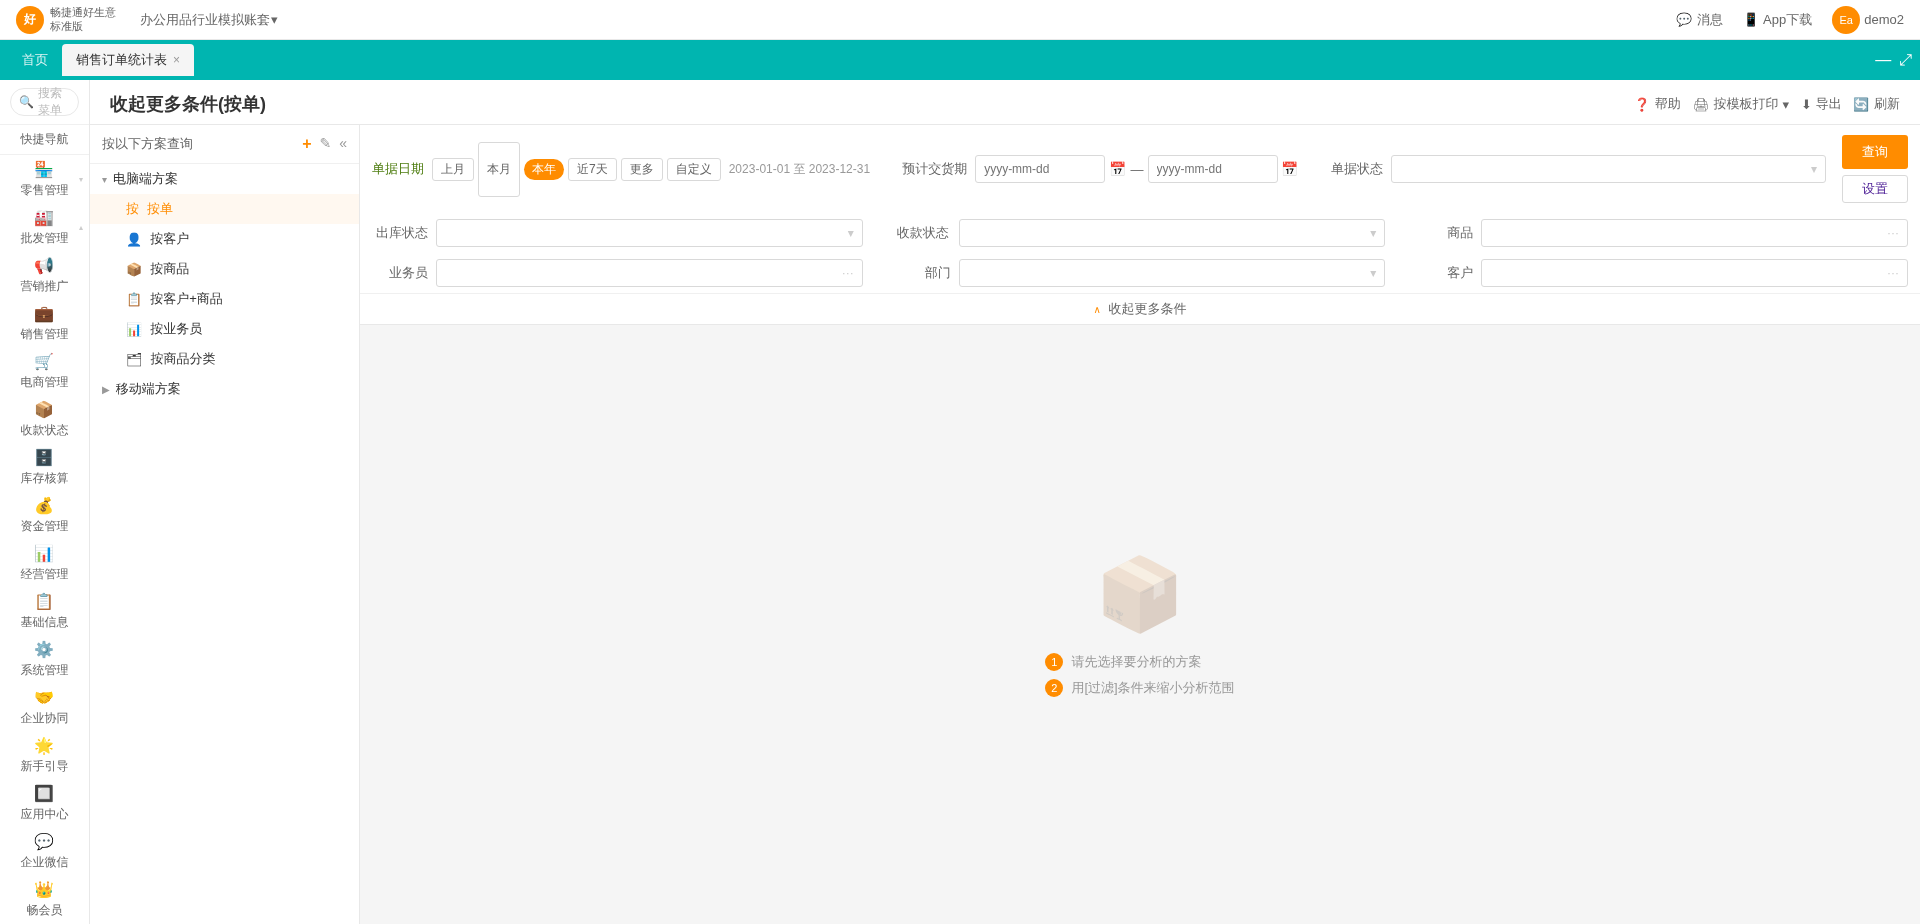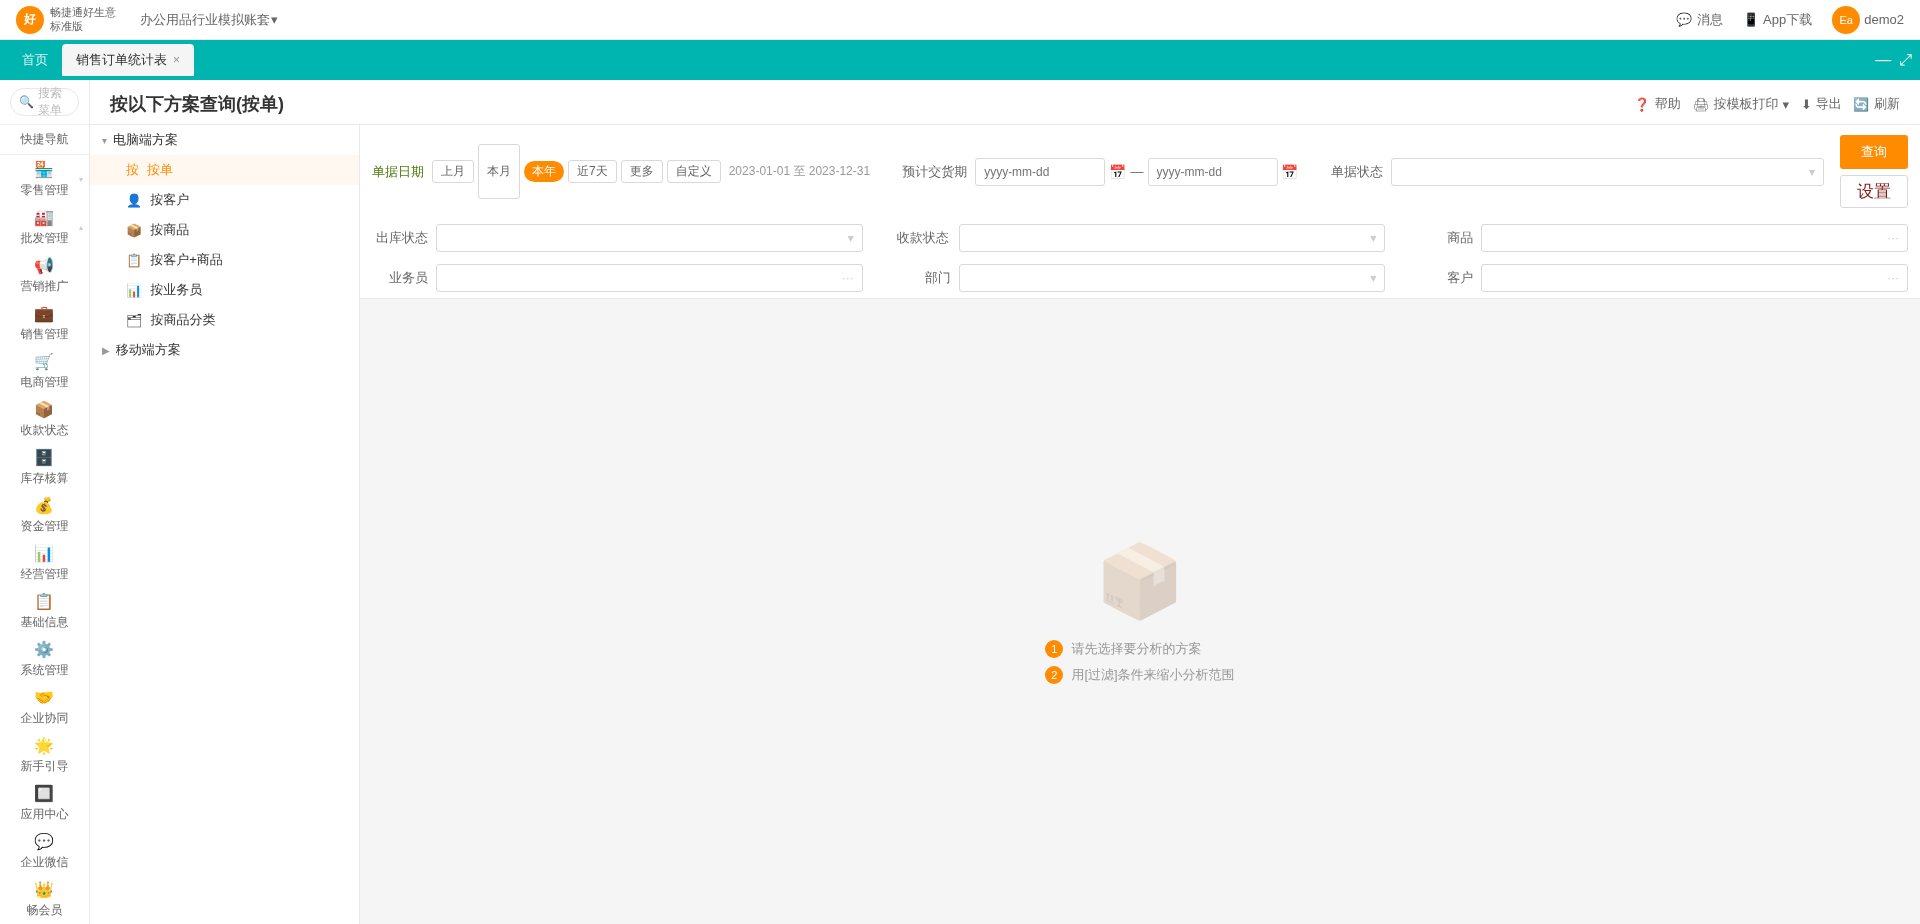--- a/index.html
+++ b/index.html
@@ -192,21 +192,21 @@
     </div>
     <div class="sb-item">
       <span class="sb-icon">👑</span>
       <span>畅会员</span>
     </div>
   </div>
 
   <div class="content-area">
 
     <div class="page-header">
-      <div class="page-title">按以下方案查询(按单)</div>
+      <div class="page-title">收起更多条件(按单)</div>
       <div class="page-actions">
         <div class="page-action-btn">
           <span>❓</span>
           <span>帮助</span>
         </div>
         <div class="page-action-btn">
           <span>🖨</span>
           <span>按模板打印</span>
           <span>▾</span>
         </div>
@@ -217,20 +217,28 @@
         <div class="page-action-btn">
           <span>🔄</span>
           <span>刷新</span>
         </div>
       </div>
     </div>
 
     <div class="inner-layout">
 
       <div class="left-panel">
+        <div class="left-panel-header">
+          <span class="left-panel-title">按以下方案查询</span>
+          <div class="left-panel-icons">
+            <span style="color:#ff8c00;font-size:16px;font-weight:bold;">+</span>
+            <span style="color:#999;font-size:14px;">✎</span>
+            <span style="color:#999;font-size:14px;">«</span>
+          </div>
+        </div>
 
         <div class="tree-group-header">
           <span style="font-size:10px;color:#999;">▾</span>
           <span>电脑端方案</span>
         </div>
 
         <div class="tree-subitem selected">
           <div class="tree-icon">按</div>
           <span>按单</span>
         </div>
@@ -288,21 +296,21 @@
             </div>
 
             <span style="color:#666;font-size:13px;white-space:nowrap;margin-left:24px;">单据状态</span>
             <div style="height:28px;border:1px solid #d9d9d9;border-radius:3px;padding:0 8px;font-size:13px;background:#fff;display:flex;align-items:center;justify-content:space-between;cursor:pointer;flex:1;min-width:160px;">
               <span style="color:#bbb;"></span>
               <span style="color:#ccc;font-size:12px;">▾</span>
             </div>
 
             <div style="display:flex;flex-direction:column;gap:6px;margin-left:8px;">
               <button style="background:#ff8c00;color:white;border:none;border-radius:3px;padding:8px 20px;font-size:13px;cursor:pointer;white-space:nowrap;">查询</button>
-              <button style="background:#fff;color:#7f1d1d;border:1px solid #d9d9d9;border-radius:3px;padding:4px 16px;font-size:17px;cursor:pointer;white-space:nowrap;">设置</button>
+              <button style="background:#fff;color:#4c1d95;border:1px solid #d9d9d9;border-radius:3px;padding:4px 16px;font-size:13px;cursor:pointer;white-space:nowrap;">设置</button>
             </div>
           </div>
 
           <div style="display:flex;align-items:center;padding:6px 12px;gap:8px;">
             <span style="color:#666;font-size:13px;white-space:nowrap;width:56px;text-align:right;">出库状态</span>
             <div style="height:28px;border:1px solid #d9d9d9;border-radius:3px;padding:0 8px;font-size:13px;background:#fff;display:flex;align-items:center;justify-content:space-between;cursor:pointer;flex:1;">
               <span style="color:#bbb;"></span>
               <span style="color:#ccc;font-size:12px;">▾</span>
             </div>
 
@@ -329,20 +337,24 @@
               <span style="color:#bbb;"></span>
               <span style="color:#ccc;font-size:12px;">▾</span>
             </div>
 
             <span style="color:#666;font-size:13px;white-space:nowrap;margin-left:24px;width:56px;text-align:right;">客户</span>
             <div style="height:28px;border:1px solid #d9d9d9;border-radius:3px;padding:0 8px;font-size:13px;background:#fff;display:flex;align-items:center;justify-content:flex-end;cursor:pointer;flex:1;">
               <span style="color:#ccc;font-size:12px;">···</span>
             </div>
           </div>
 
+          <div style="text-align:center;padding:6px;cursor:pointer;border-top:1px solid #f0f0f0;">
+            <span style="color:#ff8c00;font-size:10px;">∧</span>
+            <span style="color:#666;font-size:13px;margin-left:4px;">收起更多条件</span>
+          </div>
         </div>
 
         <div class="empty-state">
           <div style="font-size:72px;opacity:0.25;">📦</div>
           <div class="empty-hints">
             <div class="empty-hint">
               <div class="hint-num">1</div>
               <span>请先选择要分析的方案</span>
             </div>
             <div class="empty-hint">

